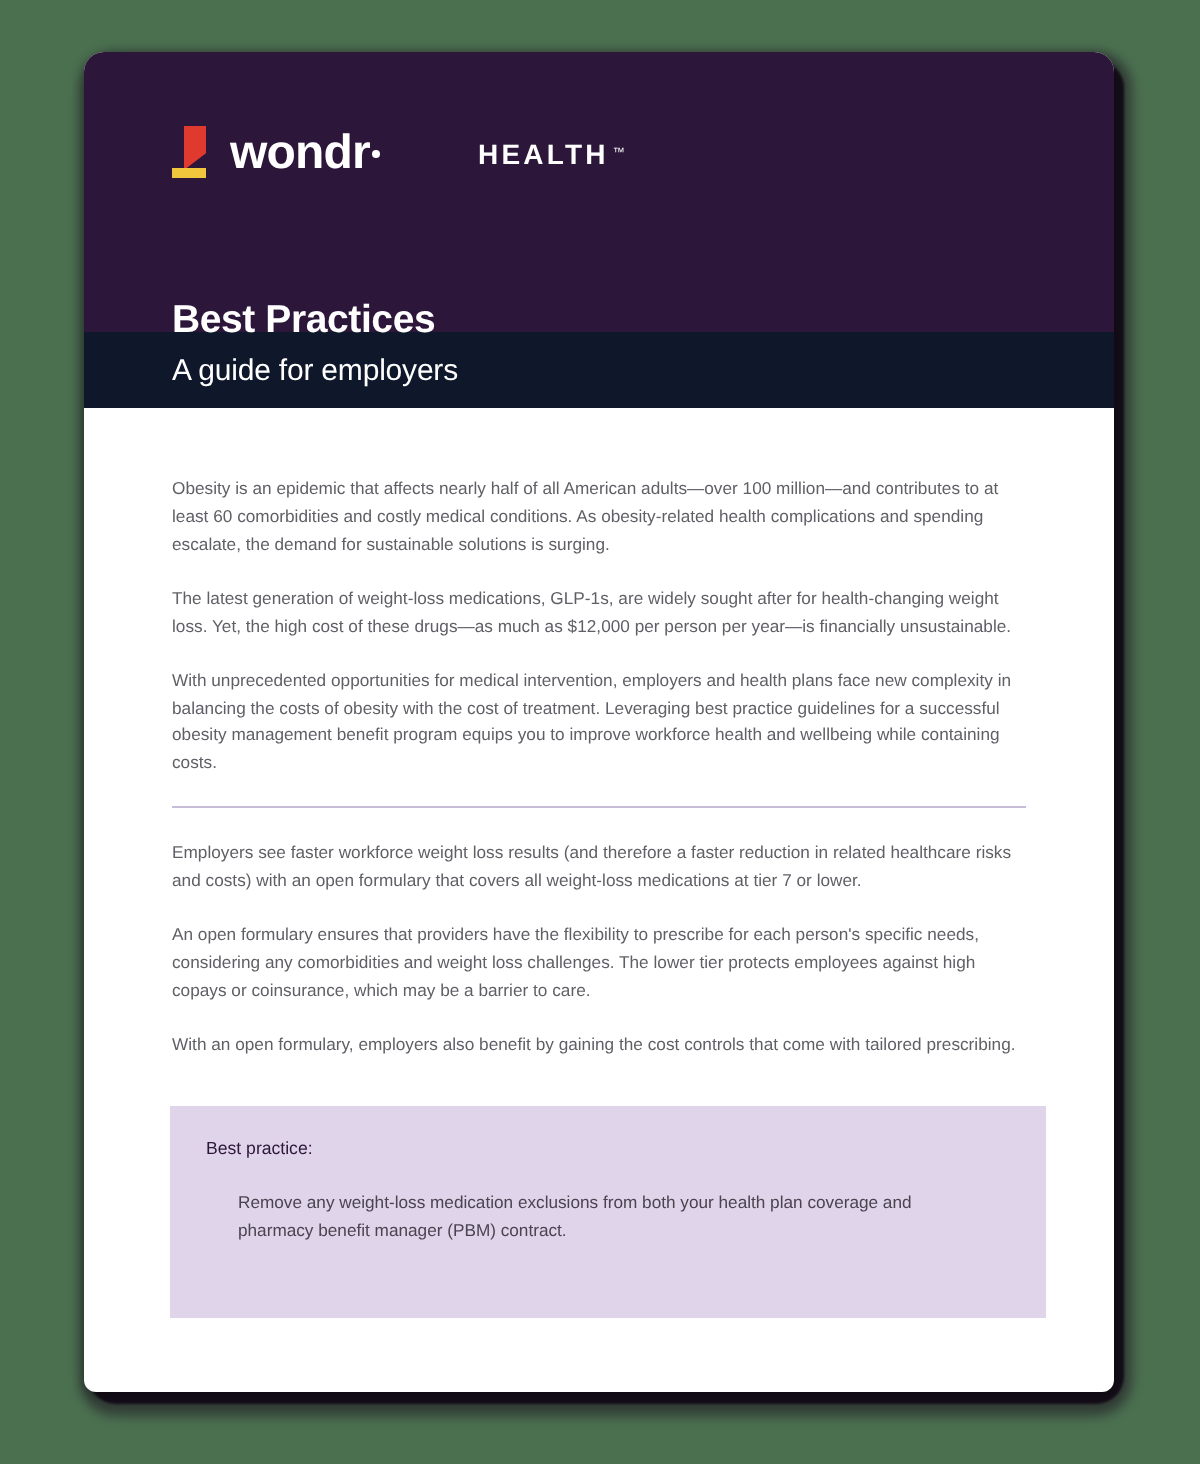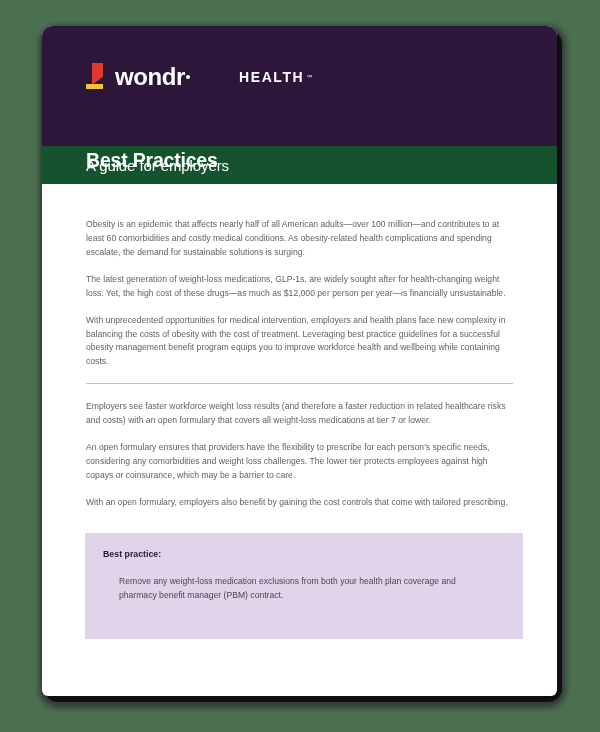--- a/index.html
+++ b/index.html
@@ -49,21 +49,21 @@
     border-radius: 10px 10px 6px 6px;
     overflow: hidden;
     box-shadow: 0 2px 6px rgba(0,0,0,0.25);
   }
 
   
   .header {
     background: #2c1639;
     padding: 36px 44px 26px 44px;
     box-sizing: border-box;
-    height: 120px;
+    height: 140px;
   }
 
   .logo {
     display: flex;
     align-items: center;
     height: 30px;
     margin-bottom: 30px;
   }
   .logo-mark {
     position: relative;
@@ -124,21 +124,21 @@
     color: #ffffff;
     font-size: 19.5px;
     font-weight: 700;
     line-height: 1.32;
     letter-spacing: -0.2px;
     margin: 0;
   }
 
   
   .band {
-    background: #14532d;
+    background: #0f172a;
     height: 38px;
     display: flex;
     align-items: center;
     padding: 16px 44px;
     box-sizing: border-box;
   }
   .band-text {
     color: #ffffff;
     font-size: 15px;
     font-weight: 400;
@@ -172,21 +172,21 @@
 
   .callout {
     background: #e0d4ea;
     margin: 23px -10px 0 -1px;
     padding: 16px 18px 20px 18px;
     box-sizing: border-box;
   }
   .callout-title {
     color: #2c1639;
     font-size: 8.8px;
-    font-weight: 700;
+    font-weight: 400;
     margin: 0 0 2px 0;
   }
   .callout-text {
     color: #4a4450;
     font-size: 8.6px;
     line-height: 1.62;
     margin: 16px;
   }
 </style>
 </head>

